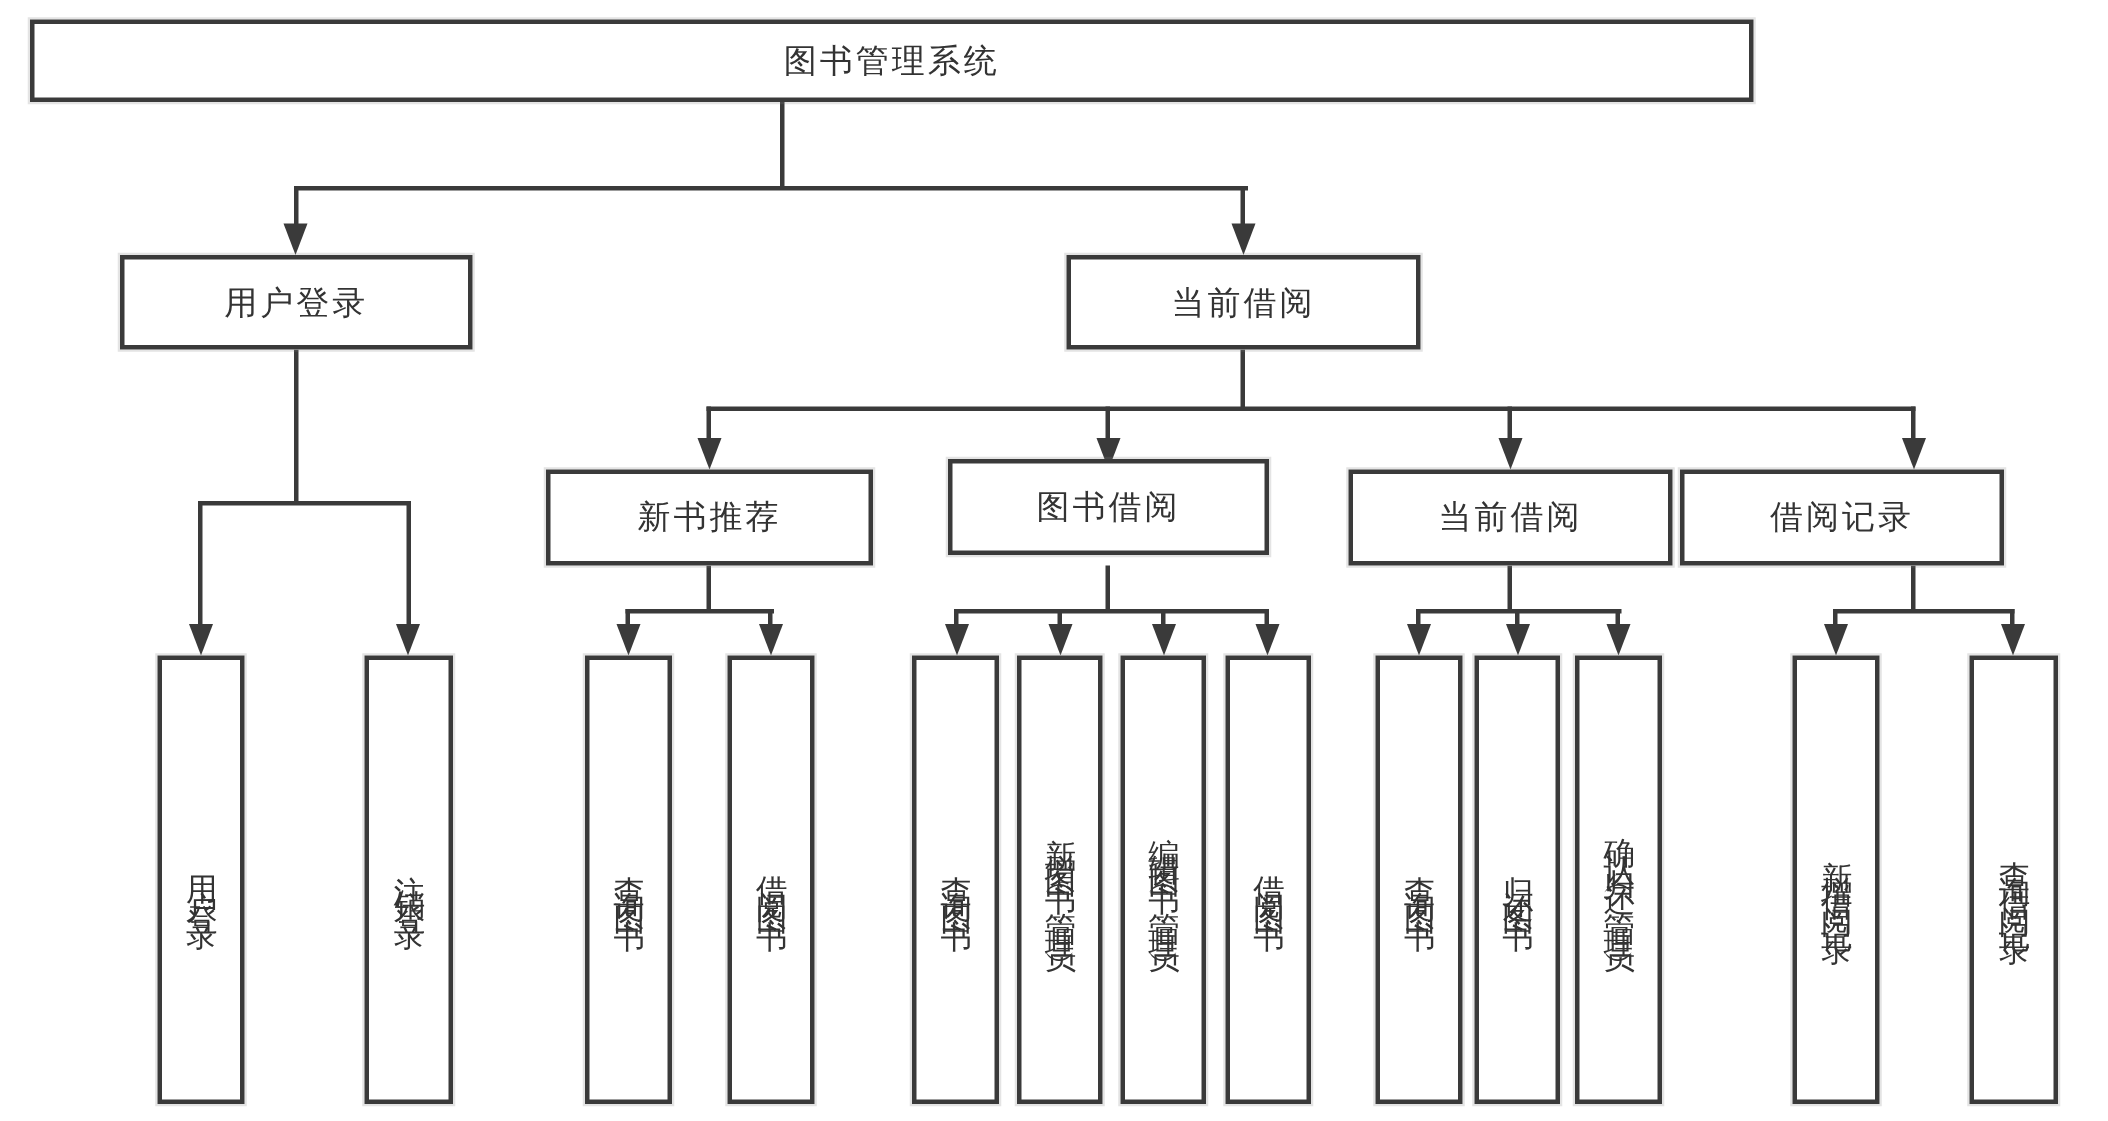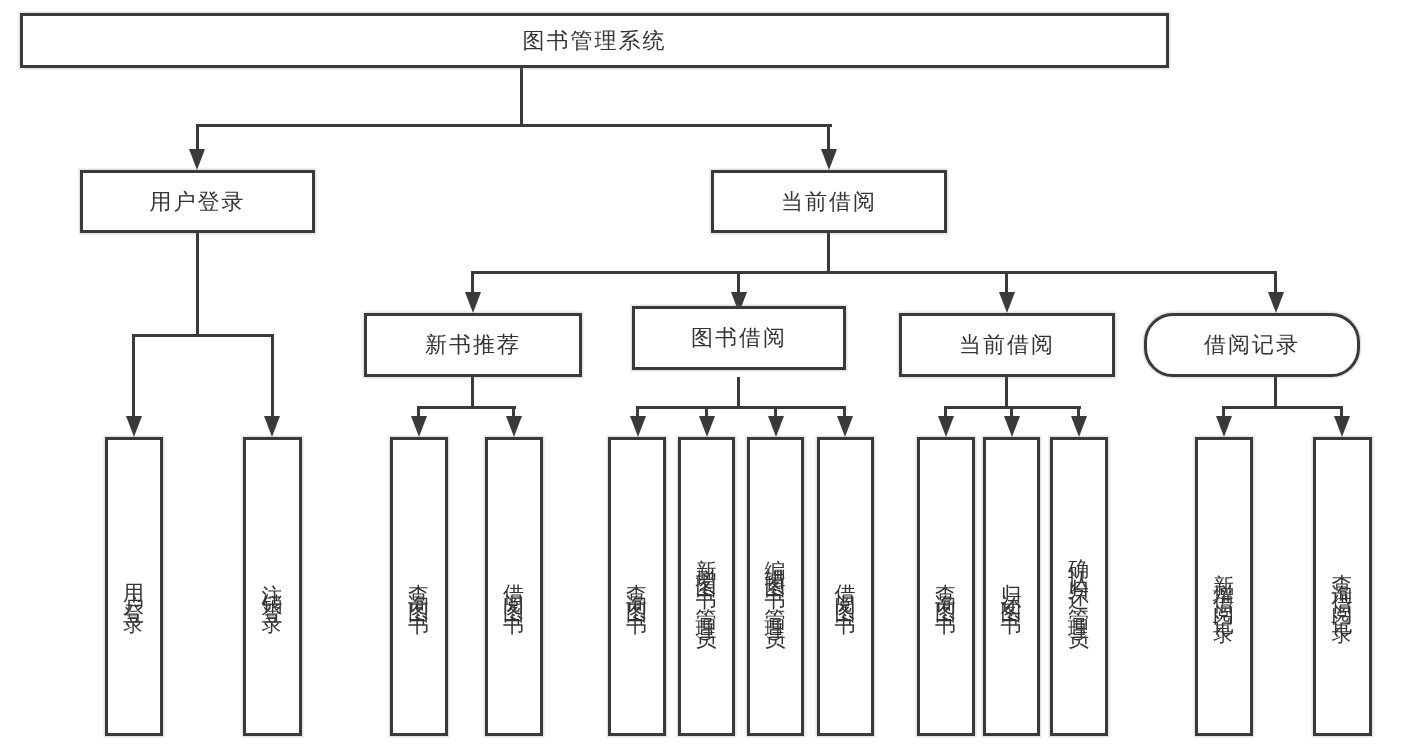--- a/index.html
+++ b/index.html
@@ -96,21 +96,21 @@
   <div class="vline" style="left:737px; top:271px; height:24px;"></div>
   <div class="arrow" style="left:731px; top:292px;"></div>
   <div class="vline" style="left:1005px; top:271px; height:24px;"></div>
   <div class="arrow" style="left:999px; top:292px;"></div>
   <div class="vline" style="left:1274px; top:271px; height:24px;"></div>
   <div class="arrow" style="left:1268px; top:292px;"></div>
 
   <div class="box h" style="left:364px; top:313px; width:218px; height:64px;">新书推荐</div>
   <div class="box h" style="left:632px; top:306px; width:214px; height:64px;">图书借阅</div>
   <div class="box h" style="left:899px; top:313px; width:216px; height:64px;">当前借阅</div>
-  <div class="box h" style="left:1144px; top:313px; width:216px; height:64px;border-radius:29px;">借阅记录</div>
+  <div class="box h" style="left:1120px; top:313px; width:216px; height:64px;">借阅记录</div>
 
   <div class="vline" style="left:471px; top:377px; height:31px;"></div>
   <div class="hline" style="left:417px; top:406px; width:99px;"></div>
   <div class="vline" style="left:417px; top:406px; height:14px;"></div>
   <div class="arrow" style="left:411px; top:416px;"></div>
   <div class="vline" style="left:512px; top:406px; height:14px;"></div>
   <div class="arrow" style="left:506px; top:416px;"></div>
 
   <div class="vline" style="left:737px; top:377px; height:31px;"></div>
   <div class="hline" style="left:636px; top:406px; width:210px;"></div>

